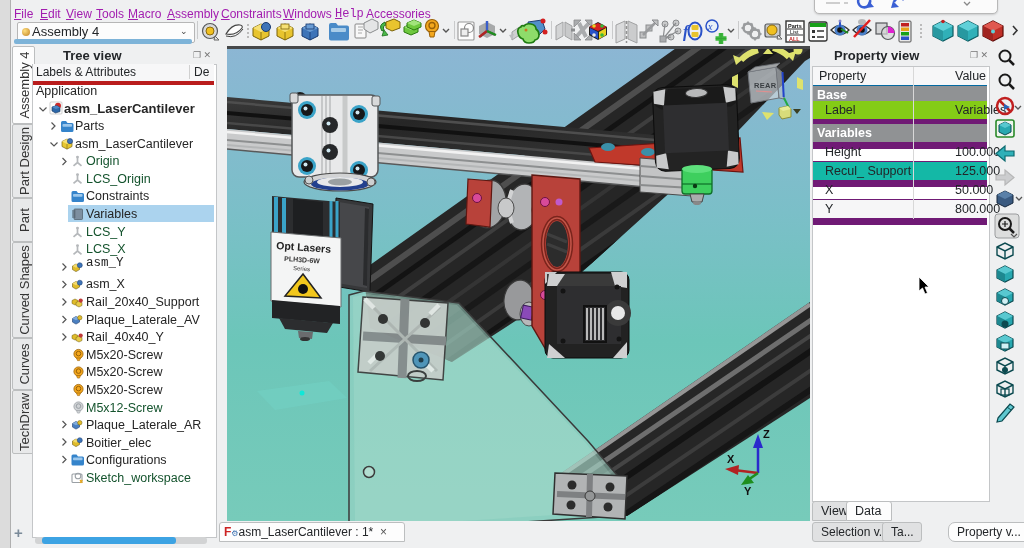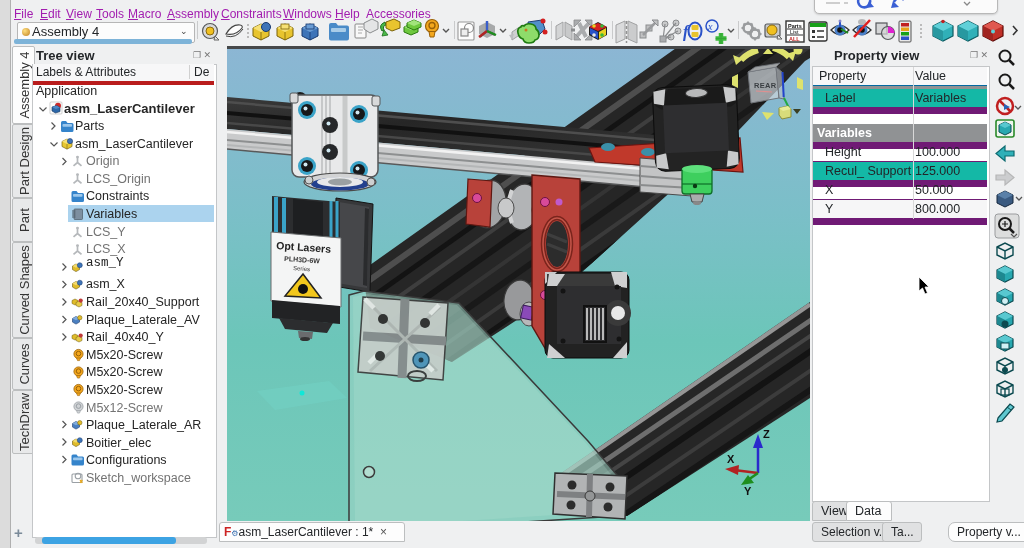--- a/index.html
+++ b/index.html
@@ -16,35 +16,35 @@
   #combo .cicon{position:absolute;left:4px;top:5px;width:8px;height:8px;border-radius:50%;
      background:radial-gradient(circle at 35% 35%,#ffe080,#c08020);}
   #combo .arr{position:absolute;right:2px;top:3px;width:12px;height:12px;color:#444;font-size:9px;}
   #hsb{left:14px;top:39px;width:178px;height:5px;background:#7db3d8;border-radius:2px;}
   
   .vtab{left:12px;width:21px;background:#e8e9ea;border:1px solid #bcbebf;
         border-radius:2px;color:#333;font-size:13px;}
   .vtab .rot{position:absolute;left:50%;top:50%;transform:translate(-50%,-50%) rotate(-90deg);
              white-space:nowrap;}
   .vtab.sel{background:#fdfdfd;}
-  #treetitle{left:36px;top:48px;font-size:13px;font-weight:bold;color:#232629;}
+  #treetitle{left:36px;top:48px;font-size:13px;font-weight:bold;color:#232629;padding-left:27px;}
   #treebox{left:32px;top:64px;width:183px;height:472px;background:#fff;border:1px solid #c4c6c8;}
   #treehdr{left:33px;top:64px;width:181px;height:17px;background:#f7f7f8;border-bottom:4px solid #b91c1c;
            font-size:12px;color:#232629;}
   .trow{position:absolute;height:17px;font-size:12.5px;color:#252525;white-space:nowrap;}
-  .trow.gray{color:#737373;}
+  .trow.gray{color:#14532d;}
   .trow.b{font-weight:bold;font-size:13px;}
   
   #proppanel{left:810px;top:44px;width:186px;height:504px;background:#eff0f1;}
   #proptitle{left:816px;top:48px;font-size:13px;font-weight:bold;color:#232629;margin-left:18px;}
   #proptable{left:812px;top:66px;width:176px;height:434px;background:#fff;border:1px solid #c4c6c8;}
   .prow{position:absolute;left:813px;width:174px;height:18px;font-size:12.5px;color:#232629;
         border-bottom:7px solid #701a75;}
   .prow .c1{position:absolute;left:6px;top:2px;}
-  .prow .c2{position:absolute;left:102px;top:2px;}
+  .prow .c2{position:absolute;left:102px;top:2px;padding-left:40px;}
   .prow.grp{background:#909294;color:#fff;font-weight:bold;}
   .pdiv{position:absolute;left:913px;width:1px;background:#d8d8d8;}
   
   .btab{position:absolute;font-size:12.5px;color:#232629;border:1px solid #bcbebf;
         background:#e0e1e2;padding:2px 8px 0 8px;height:16px;}
   .btab.sel{background:#fdfdfd;}
   
   #cursor{left:918px;top:276px;}
 </style>
 </head>
@@ -54,21 +54,21 @@
 
 <div class="abs" id="menubar">
 <span style="left:14px;"><u>F</u>ile</span>
 <span style="left:40px;"><u>E</u>dit</span>
 <span style="left:66px;"><u>V</u>iew</span>
 <span style="left:96px;"><u>T</u>ools</span>
 <span style="left:128px;"><u>M</u>acro</span>
 <span style="left:167px;"><u>A</u>ssembly</span>
 <span style="left:221px;"><u>C</u>onstraints</span>
 <span style="left:283px;"><u>W</u>indows</span>
-<span style="left:335px;"><u>H</u>elp</span>
+<span style="left:335px;font-family:Liberation Mono, monospace;"><u>H</u>elp</span>
 <span style="left:366px;">Accessories</span>
 </div>
 
 <div class="abs" id="toolbarsvg" style="left:0;top:18px;width:1024px;height:28px;">
 <svg width="1024" height="28" viewBox="0 0 1024 28">
 <defs>
  <g id="isoY">
           <polygon points="0,5 8,1 16,5 16,13 8,17 0,13" fill="#e8c42e" stroke="#7a6208" stroke-width="1"></polygon>
           <polygon points="0,5 8,9 16,5 8,1" fill="#f6e075"></polygon>
           <path d="M8,9 V17" stroke="#7a6208" stroke-width="0.8"></path>
@@ -739,21 +739,21 @@
 <div class="abs" id="proptitle">Property view</div>
 <div class="abs" style="left:970px;top:50px;width:26px;height:10px;color:#777;font-size:9px;">❐ ✕</div>
 <div class="abs" id="proptable"></div>
 <div class="abs prow" style="top:67px;height:18px;background:#f7f7f8;border-bottom:4px solid #0369a1;">
     <span class="c1">Property</span>
     <span class="c2">Value</span>
   </div>
 <div class="abs prow grp" style="top:86px;">
     <span class="c1" style="left:4px;">Base</span>
   </div>
-<div class="abs prow" style="top:89px;background:#14b8a6;">
+<div class="abs prow" style="top:101px;background:#84cc16;">
     <span class="c1" style="left:12px;">Label</span>
     <span class="c2">Variables</span>
   </div>
 <div class="abs prow grp" style="top:124px;">
     <span class="c1" style="left:4px;">Variables</span>
   </div>
 <div class="abs prow" style="top:143px;">
     <span class="c1" style="left:12px;">Height</span>
     <span class="c2">100.000</span>
   </div>

